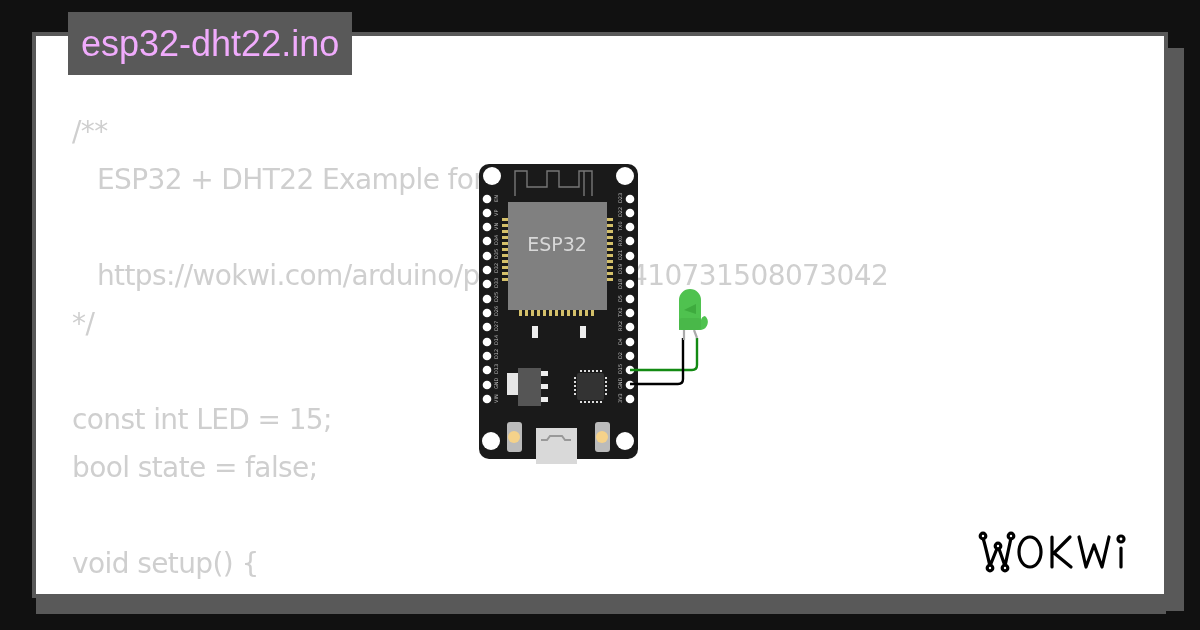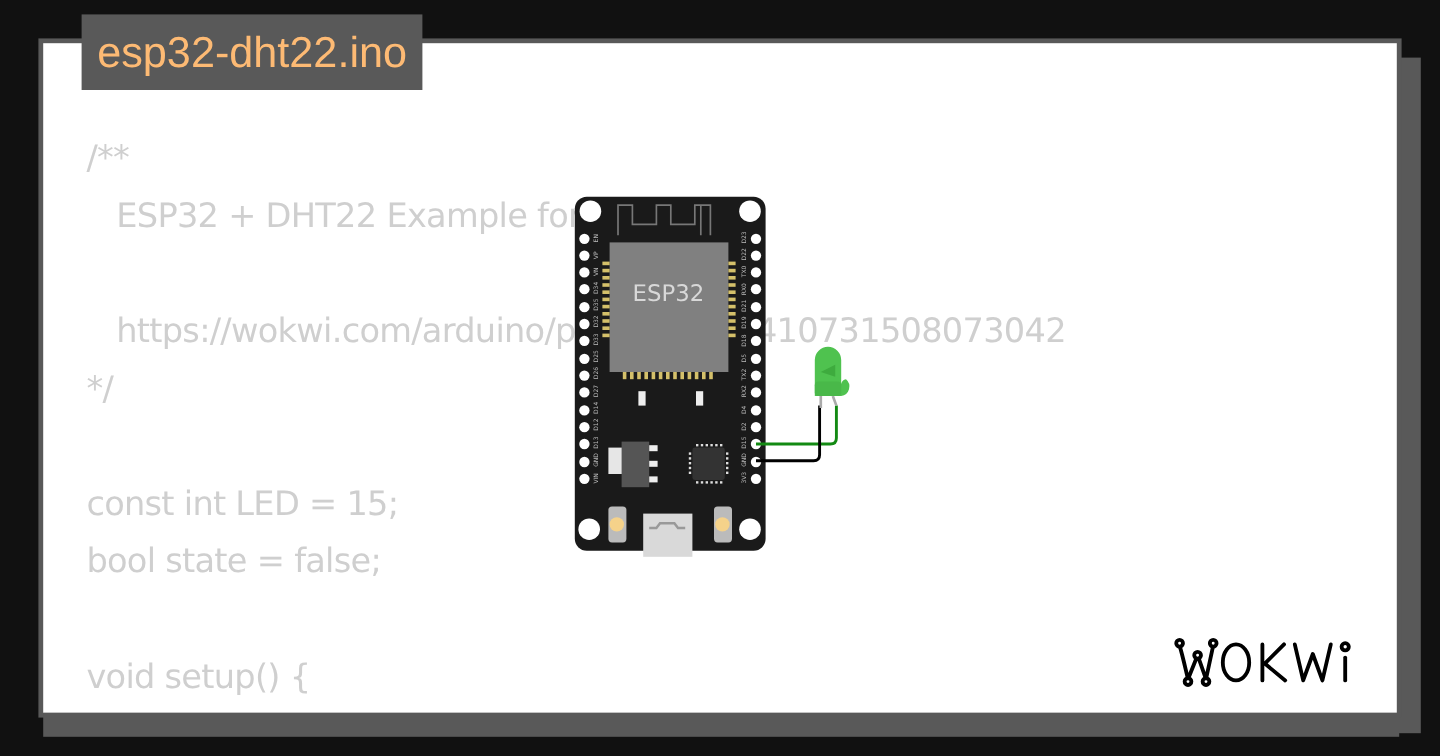--- a/index.html
+++ b/index.html
@@ -22,21 +22,21 @@
   }
   .code {
     position: absolute; left: 36px; top: 72px; margin: 0;
     font-family: "DejaVu Sans", sans-serif;
     font-size: 28px; line-height: 48px; color: #cfcfcf;
     white-space: pre; letter-spacing: -0.6px;
   }
   .code .line { display: block; height: 48px; }
   .title-tab {
     position: absolute; left: 68px; top: 12px; height: 63px;
-    background: #595959; color: #fdba74;
+    background: #595959; color: #f0abfc;
     font-family: "Liberation Sans", sans-serif; font-size: 36px;
     line-height: 63px; padding: 0 13px;
   }
   .bottom-bar {
     position: absolute; left: 36px; top: 594px; width: 1130px; height: 20px; background: #595959;
   }
   .diagram { position: absolute; left: 0; top: 0; width: 1200px; height: 568px; pointer-events: none; }
   .diagram svg { pointer-events: auto; }
   .logo {
     position: absolute; left: 978px; top: 528px;

